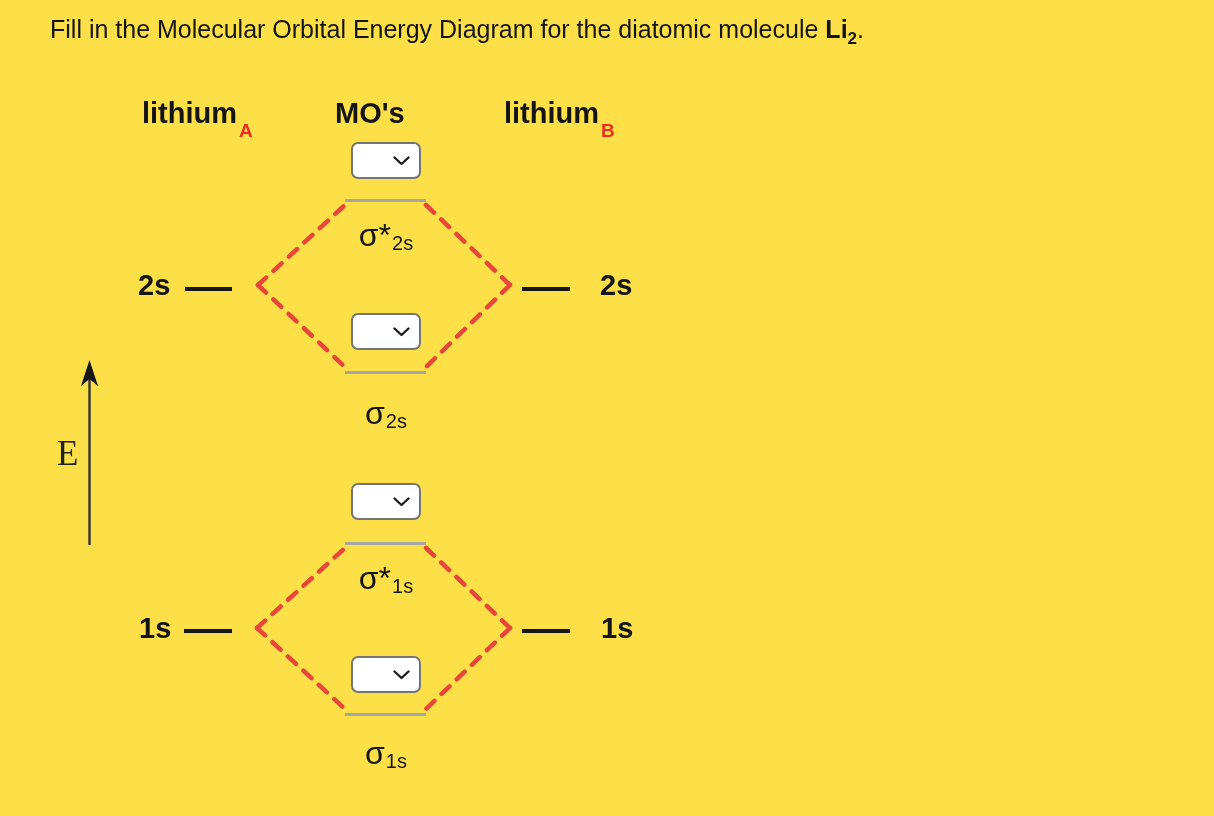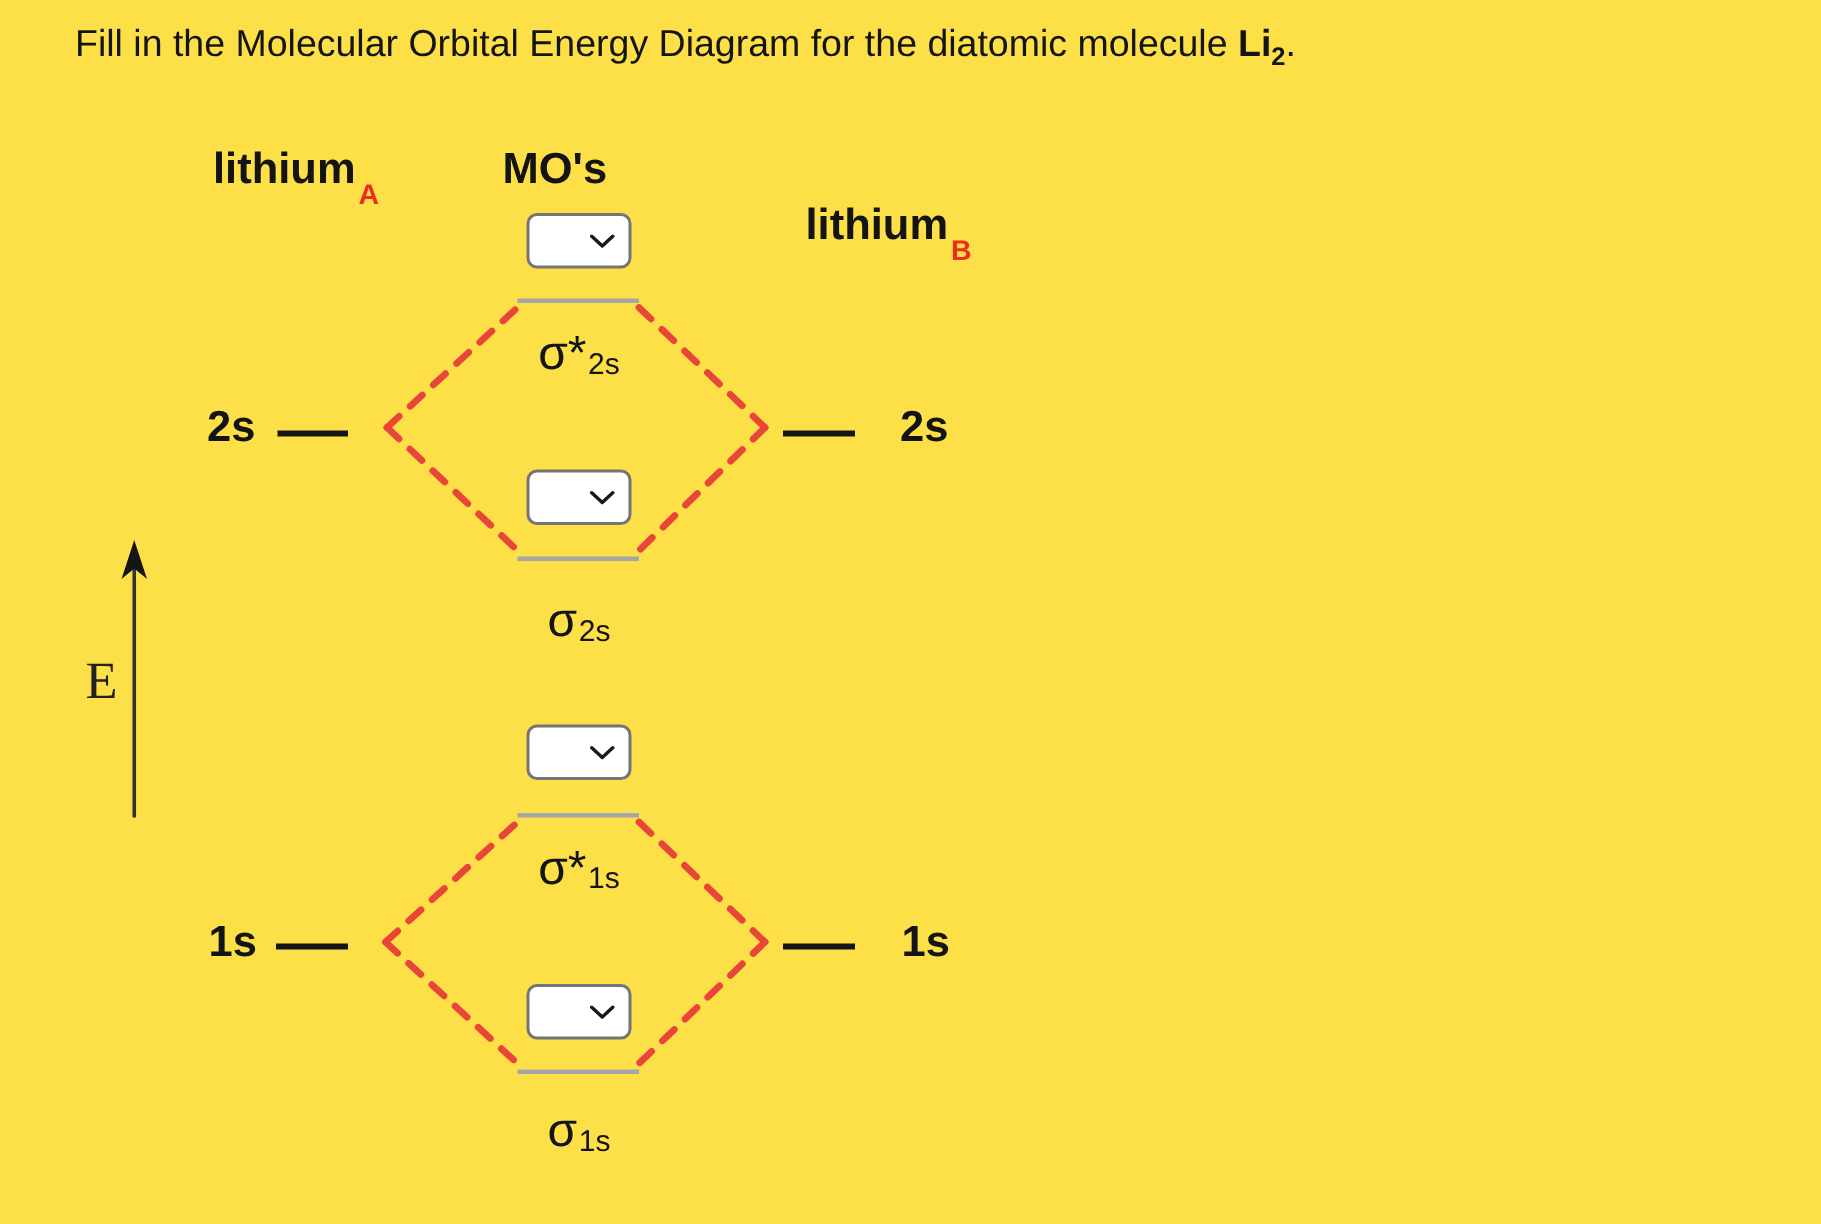--- a/index.html
+++ b/index.html
@@ -36,21 +36,21 @@
   <div class="title">
     <span>Fill in the Molecular Orbital Energy Diagram for the diatomic molecule</span><span class="mol">Li</span><span class="molsub">2</span><span>.</span>
   </div>
 
   <div class="hdr" style="left:122px;margin-left:20px;">
     <span>lithium</span><span class="sub red">A</span>
   </div>
   <div class="hdr" style="left:335px;">
     <span>MO's</span>
   </div>
-  <div class="hdr" style="left:537px;margin-top:37px;">
+  <div class="hdr" style="left:504px;">
     <span>lithium</span><span class="sub red">B</span>
   </div>
 
   <div class="dd" style="top:142px;">
     <span class="dd-value"></span>
     <svg width="17" height="10" viewBox="0 0 17 10">
       <polyline points="1.5,1.5 8.5,8 15.5,1.5" fill="none" stroke="#1a1a1a" stroke-width="2.3" stroke-linecap="round" stroke-linejoin="round"></polyline>
     </svg>
   </div>
   <div class="dd" style="top:313px;">

